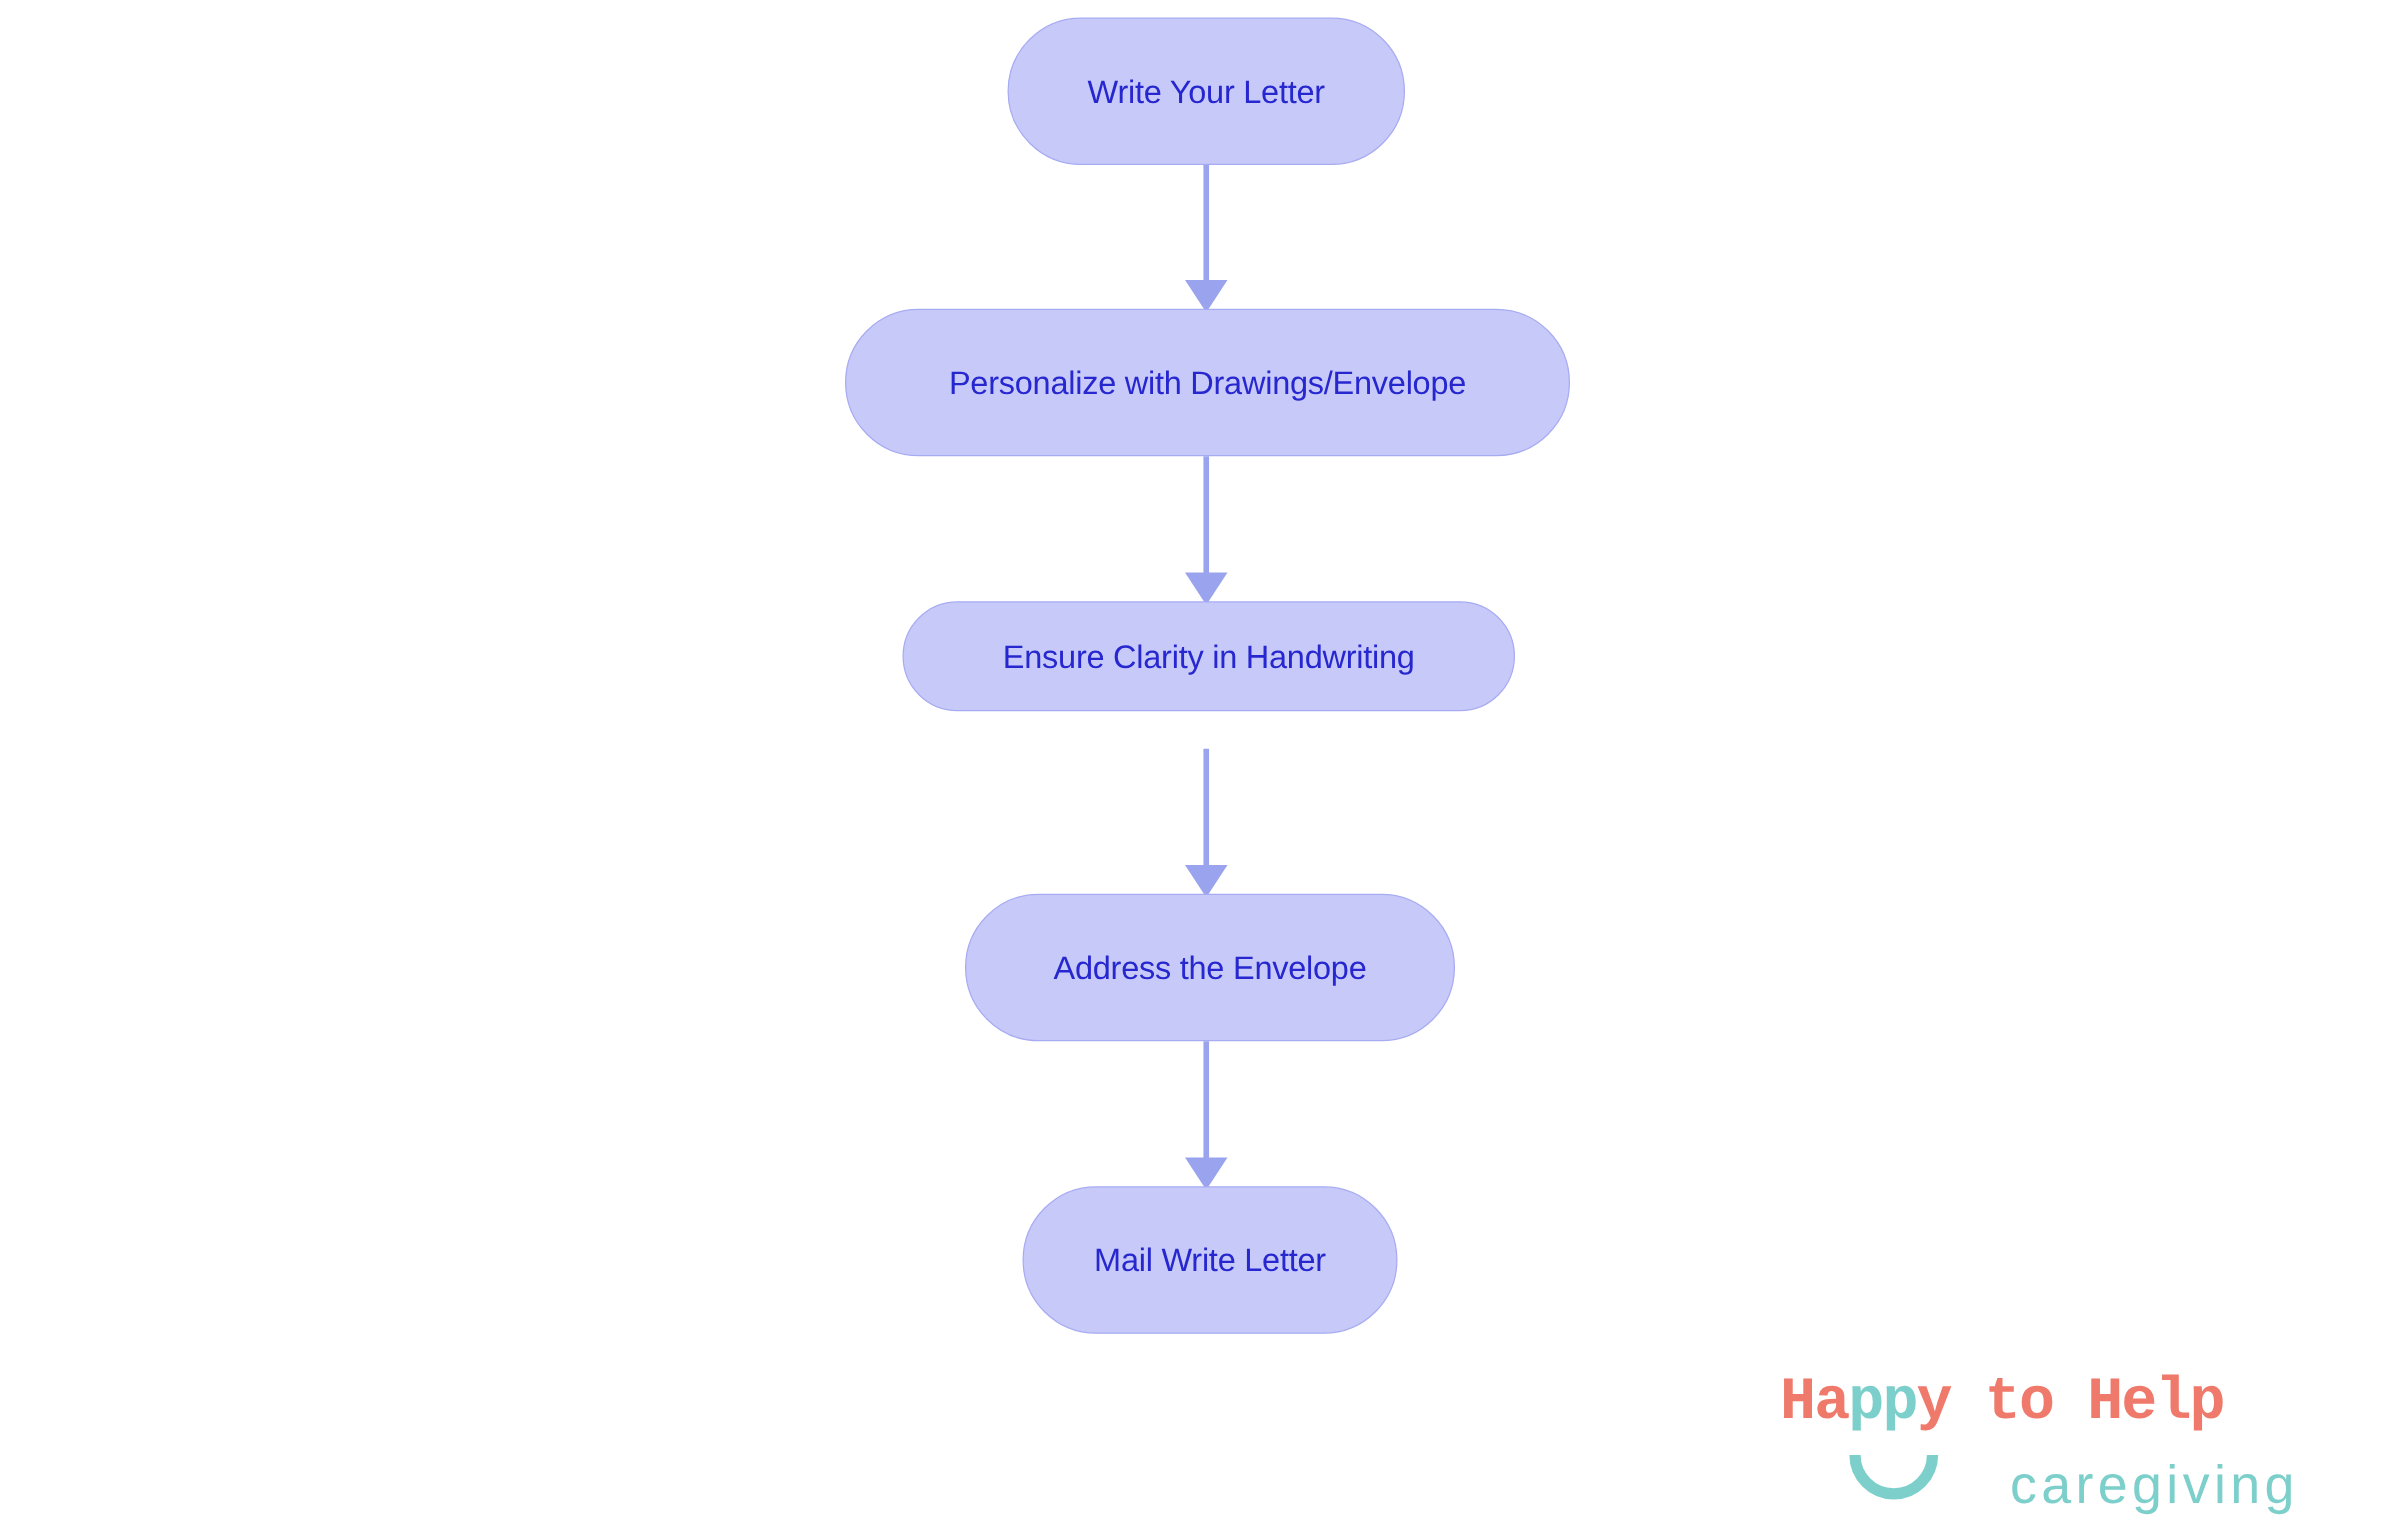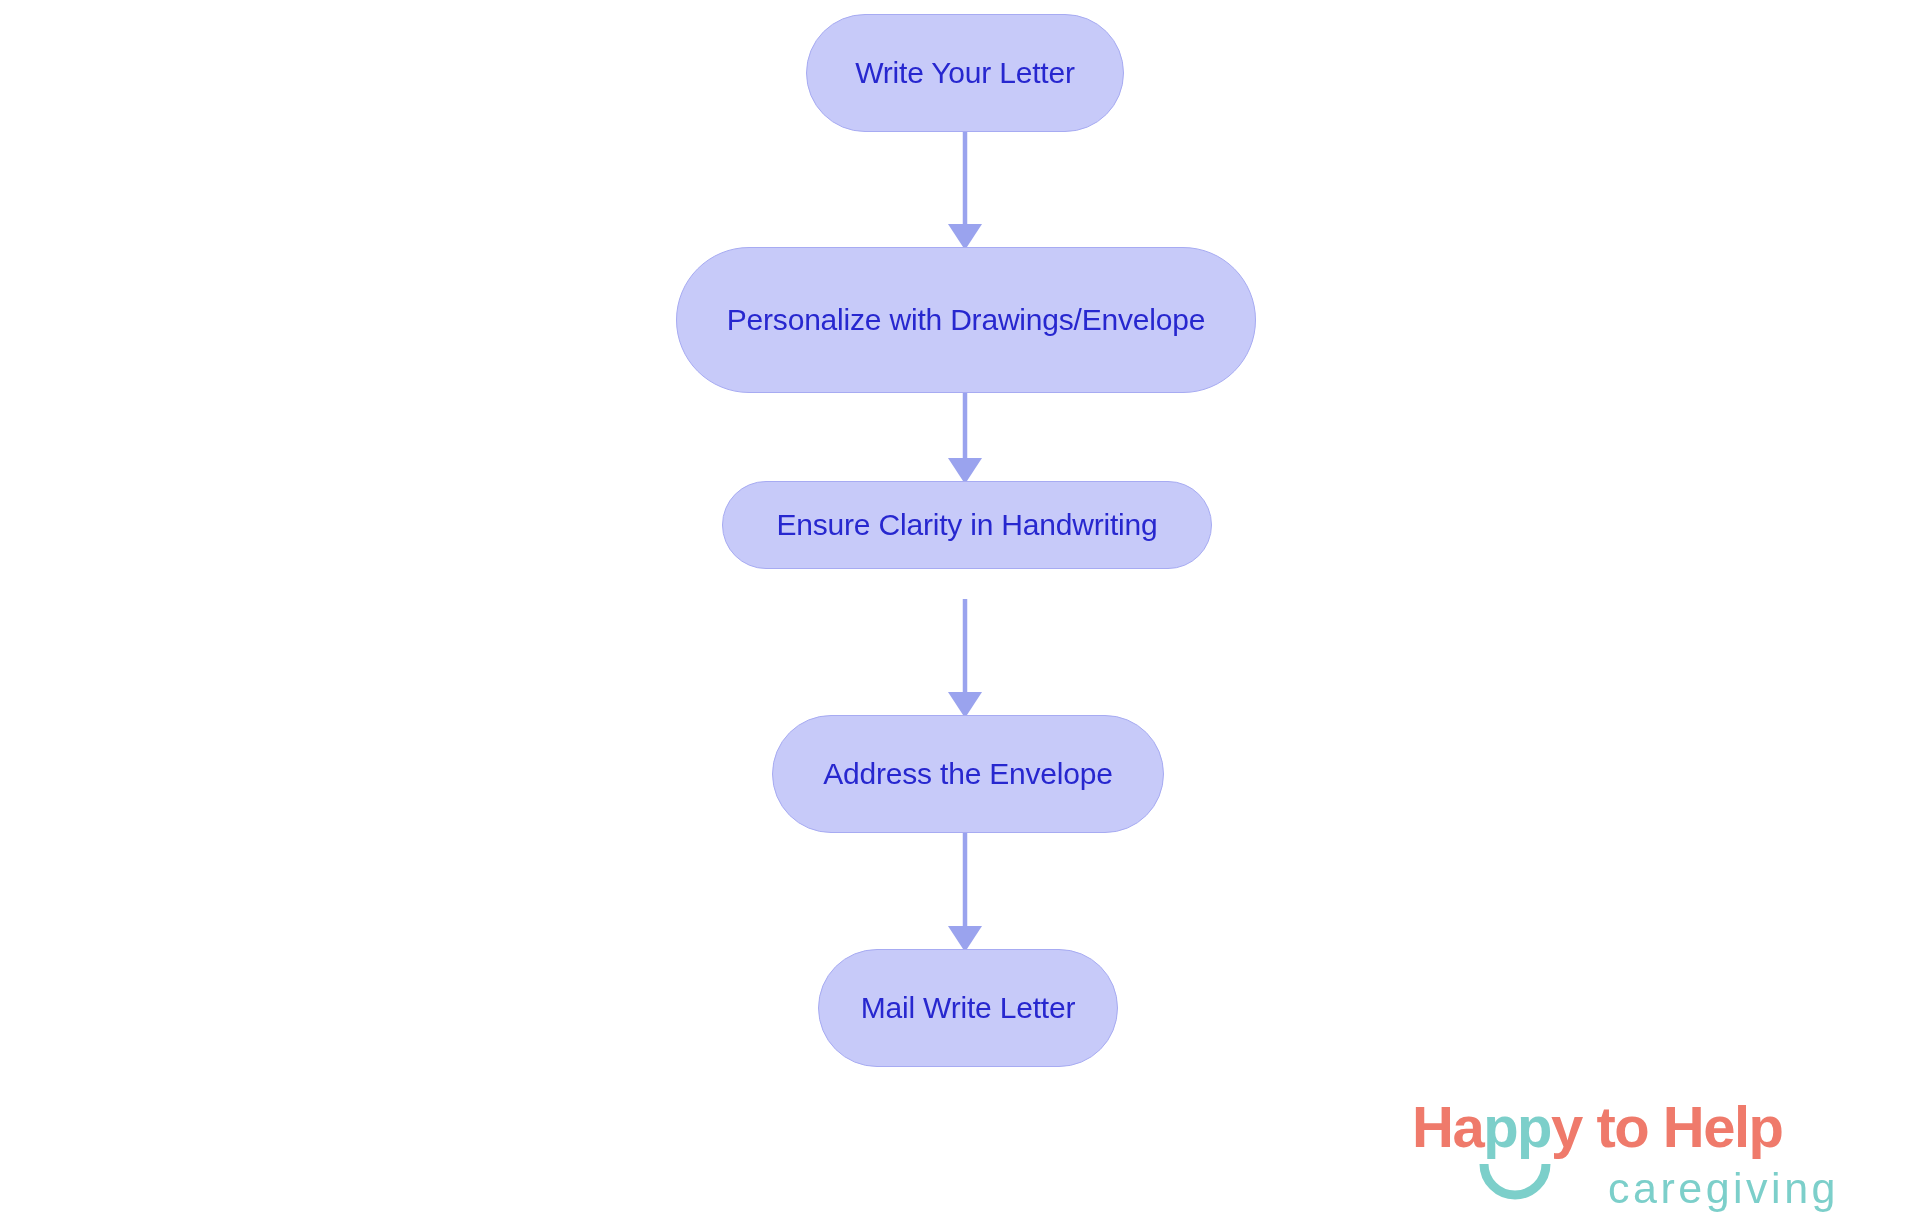--- a/index.html
+++ b/index.html
@@ -34,21 +34,21 @@
   .node {
     position: absolute;
     box-sizing: border-box;
     background: #c7caf9;
     border: 1.6px solid #a7abf2;
     border-radius: 999px;
     color: #2727cf;
     display: flex;
     align-items: center;
     justify-content: center;
-    font-size: 30px;
+    font-size: 26px;
     font-weight: 400;
     letter-spacing: -0.2px;
     white-space: nowrap;
     font-family: "Liberation Sans", sans-serif;
   }
 
   .arrow-svg {
     position: absolute;
     left: 0;
     top: 0;
@@ -60,27 +60,27 @@
   
   #brand-logo {
     position: absolute;
     left: 1408px;
     top: 1098px;
     width: 480px;
     height: 110px;
   }
   .logo-wordmark {
     position: absolute;
-    left: 4px;
+    left: 16px;
     top: 0;
-    font-size: 58px;
+    font-size: 48px;
     font-weight: bold;
     letter-spacing: -1.5px;
     line-height: 1;
-    font-family: Liberation Sans, sans-serif;
+    font-family: Liberation Mono, monospace;
     white-space: nowrap;
   }
   .logo-coral { color: #ef7a6b; }
   .logo-teal  { color: #7ccfca; }
   .logo-tagline {
     position: absolute;
     left: 200px;
     top: 66px;
     font-size: 43px;
     font-weight: 400;
@@ -126,21 +126,21 @@
       </g>
     </g>
   </svg>
 
   <div class="flow-stack">
 
     <div class="node" style="left:806px; top:14px; width:318px; height:118px;">
       <span>Write Your Letter</span>
     </div>
 
-    <div class="node" style="left:676px; top:247px; width:580px; height:146px;">
+    <div class="node" style="left:676px; top:247px; width:580px; height:118px;">
       <span>Personalize with Drawings/Envelope</span>
     </div>
 
     <div class="node" style="left:722px; top:481px; width:490px; height:88px;">
       <span>Ensure Clarity in Handwriting</span>
     </div>
 
     <div class="node" style="left:772px; top:715px; width:392px; height:118px;">
       <span>Address the Envelope</span>
     </div>

